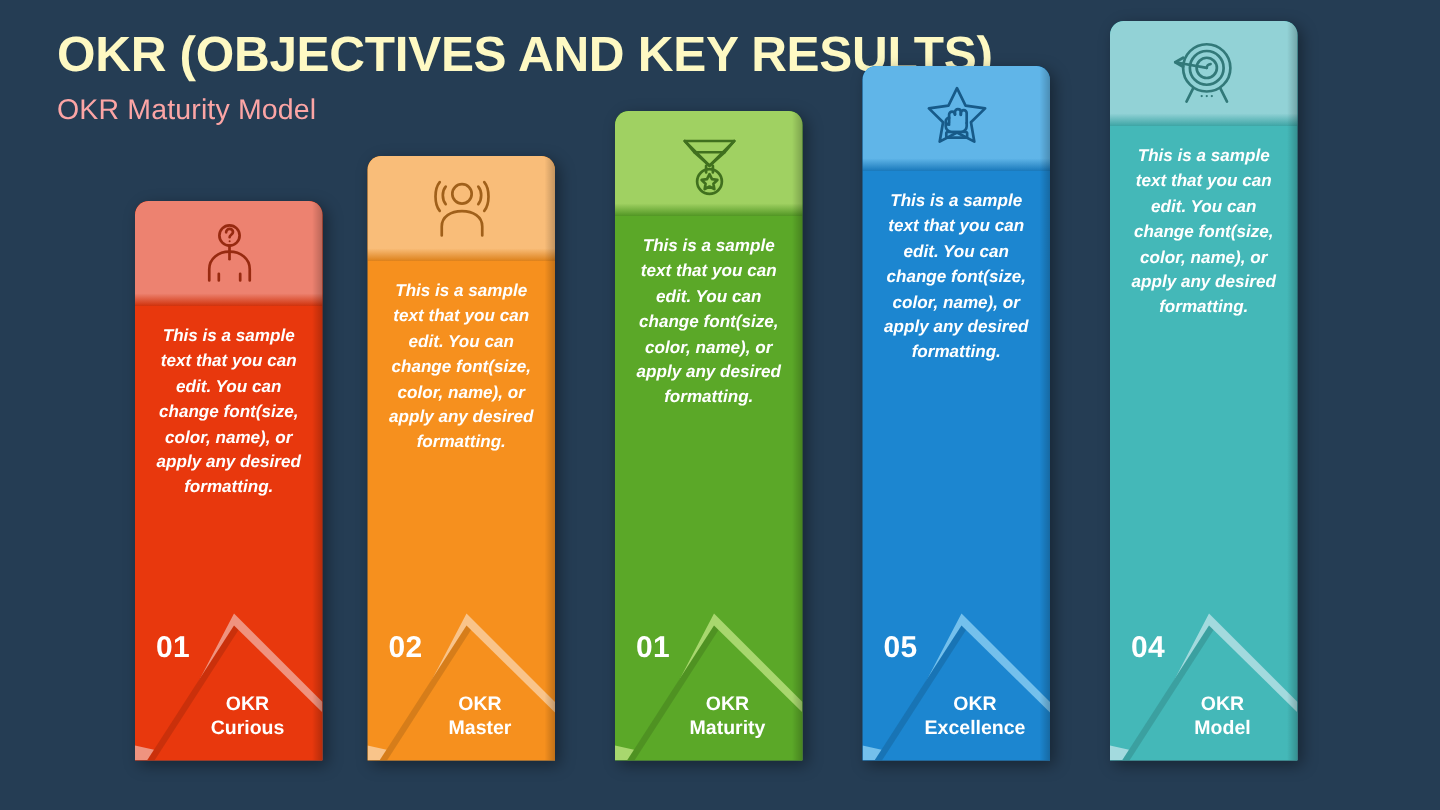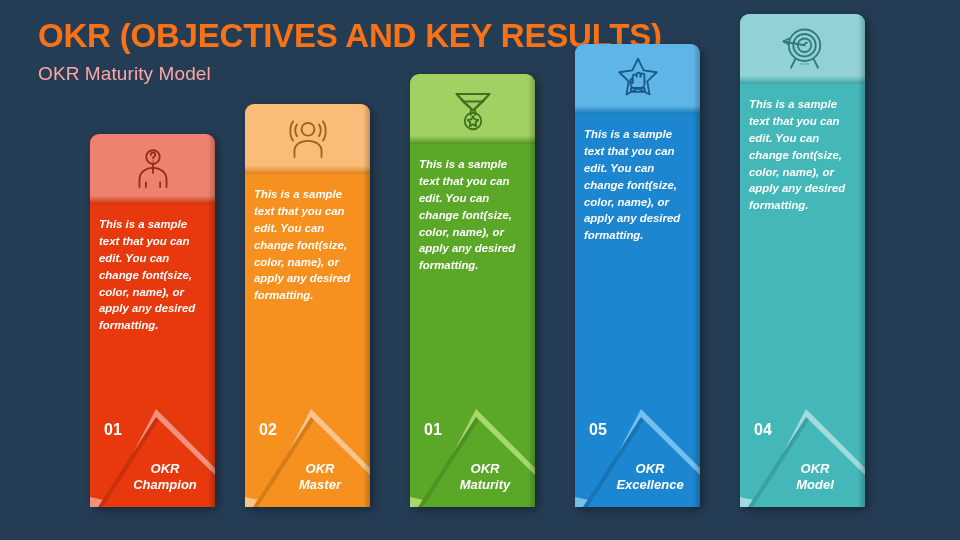--- a/index.html
+++ b/index.html
@@ -18,21 +18,21 @@
 
   
   .header {
     position: absolute;
     left: 38px;
     top: 18px;
     width: 700px;
   }
 
   .slide-title {
-    color: #f97316;
+    color: #fef9c3;
     font-size: 33px;
     font-weight: bold;
     letter-spacing: -0.2px;
     line-height: 1.1;
     white-space: nowrap;
   }
 
   .slide-subtitle {
     color: #fca5a5;
     font-size: 19px;
@@ -79,20 +79,21 @@
 
   .icon-band svg {
     width: 48px;
     height: 48px;
     display: block;
   }
 
   
   .col-body {
     padding: 12px 9px 0 9px;
+    text-align: center;
     position: relative;
     height: calc(100% - 70px);
   }
 
   .body-text {
     color: #ffffff;
     font-size: 11.4px;
     line-height: 1.48;
     font-style: italic;
     font-weight: bold;
@@ -119,36 +120,35 @@
     height: 112px;
     z-index: 4;
     pointer-events: none;
   }
 
   .step-number {
     position: absolute;
     left: 14px;
     top: 26px;
     color: #ffffff;
-    font-size: 16px;
+    font-size: 20px;
     font-weight: bold;
     letter-spacing: 0.2px;
   }
 
   .step-label {
     position: absolute;
     right: 9px;
     bottom: 14px;
     width: 82px;
     color: #ffffff;
     font-size: 13px;
     font-weight: bold;
     text-align: center;
     line-height: 1.22;
-    font-style: italic;
   }
 
   .step-label .l2 { display: block; }
 
   
   .edge {
     position: absolute;
     top: 0;
     right: -0px;
     width: 7px;
@@ -183,21 +183,21 @@
         <div class="col-body">
           <div class="body-text">This is a sample text that you can edit. You can change font(size, color, name), or apply any desired formatting.</div>
         </div>
         <svg class="peak" viewBox="0 0 125 112" preserveAspectRatio="none">
           <path d="M0 112 L0 102 L18 106 L66 14 L125 73 L125 112 Z" fill="#ef937f"></path>
           <path d="M8 112 L66 22 L125 80 L125 112 Z" fill="#e8380d"></path>
           <path d="M8 112 L66 22 L69 25 L13 112 Z" fill="rgba(0,0,0,0.13)"></path>
         </svg>
         <div class="footer-zone">
           <div class="step-number">01</div>
-          <div class="step-label"><span>OKR</span><span class="l2">Champion</span></div>
+          <div class="step-label"><span>OKR</span><span class="l2">Curious</span></div>
         </div>
         <div class="edge" style="background: linear-gradient(90deg, rgba(0, 0, 0, 0) 0%, rgba(0, 0, 0, 0.22) 100%);"></div>
       </div>
     </div>
     <div class="column" style="left: 245px; height: 403px;">
       <div class="col-inner" style="background: rgb(246, 144, 30);">
         <div class="icon-band" style="background: linear-gradient(rgb(249, 189, 121) 0%, rgb(249, 189, 121) 88%, rgba(0, 0, 0, 0.1) 100%); color: rgb(203, 113, 19);">
           <span style="color: rgb(153, 89, 19); opacity: 0.92;">
     <svg viewBox="0 0 64 64" fill="none" stroke="currentColor" stroke-width="2.4" stroke-linecap="round" stroke-linejoin="round">
       <circle cx="32" cy="19" r="8.6"></circle>

